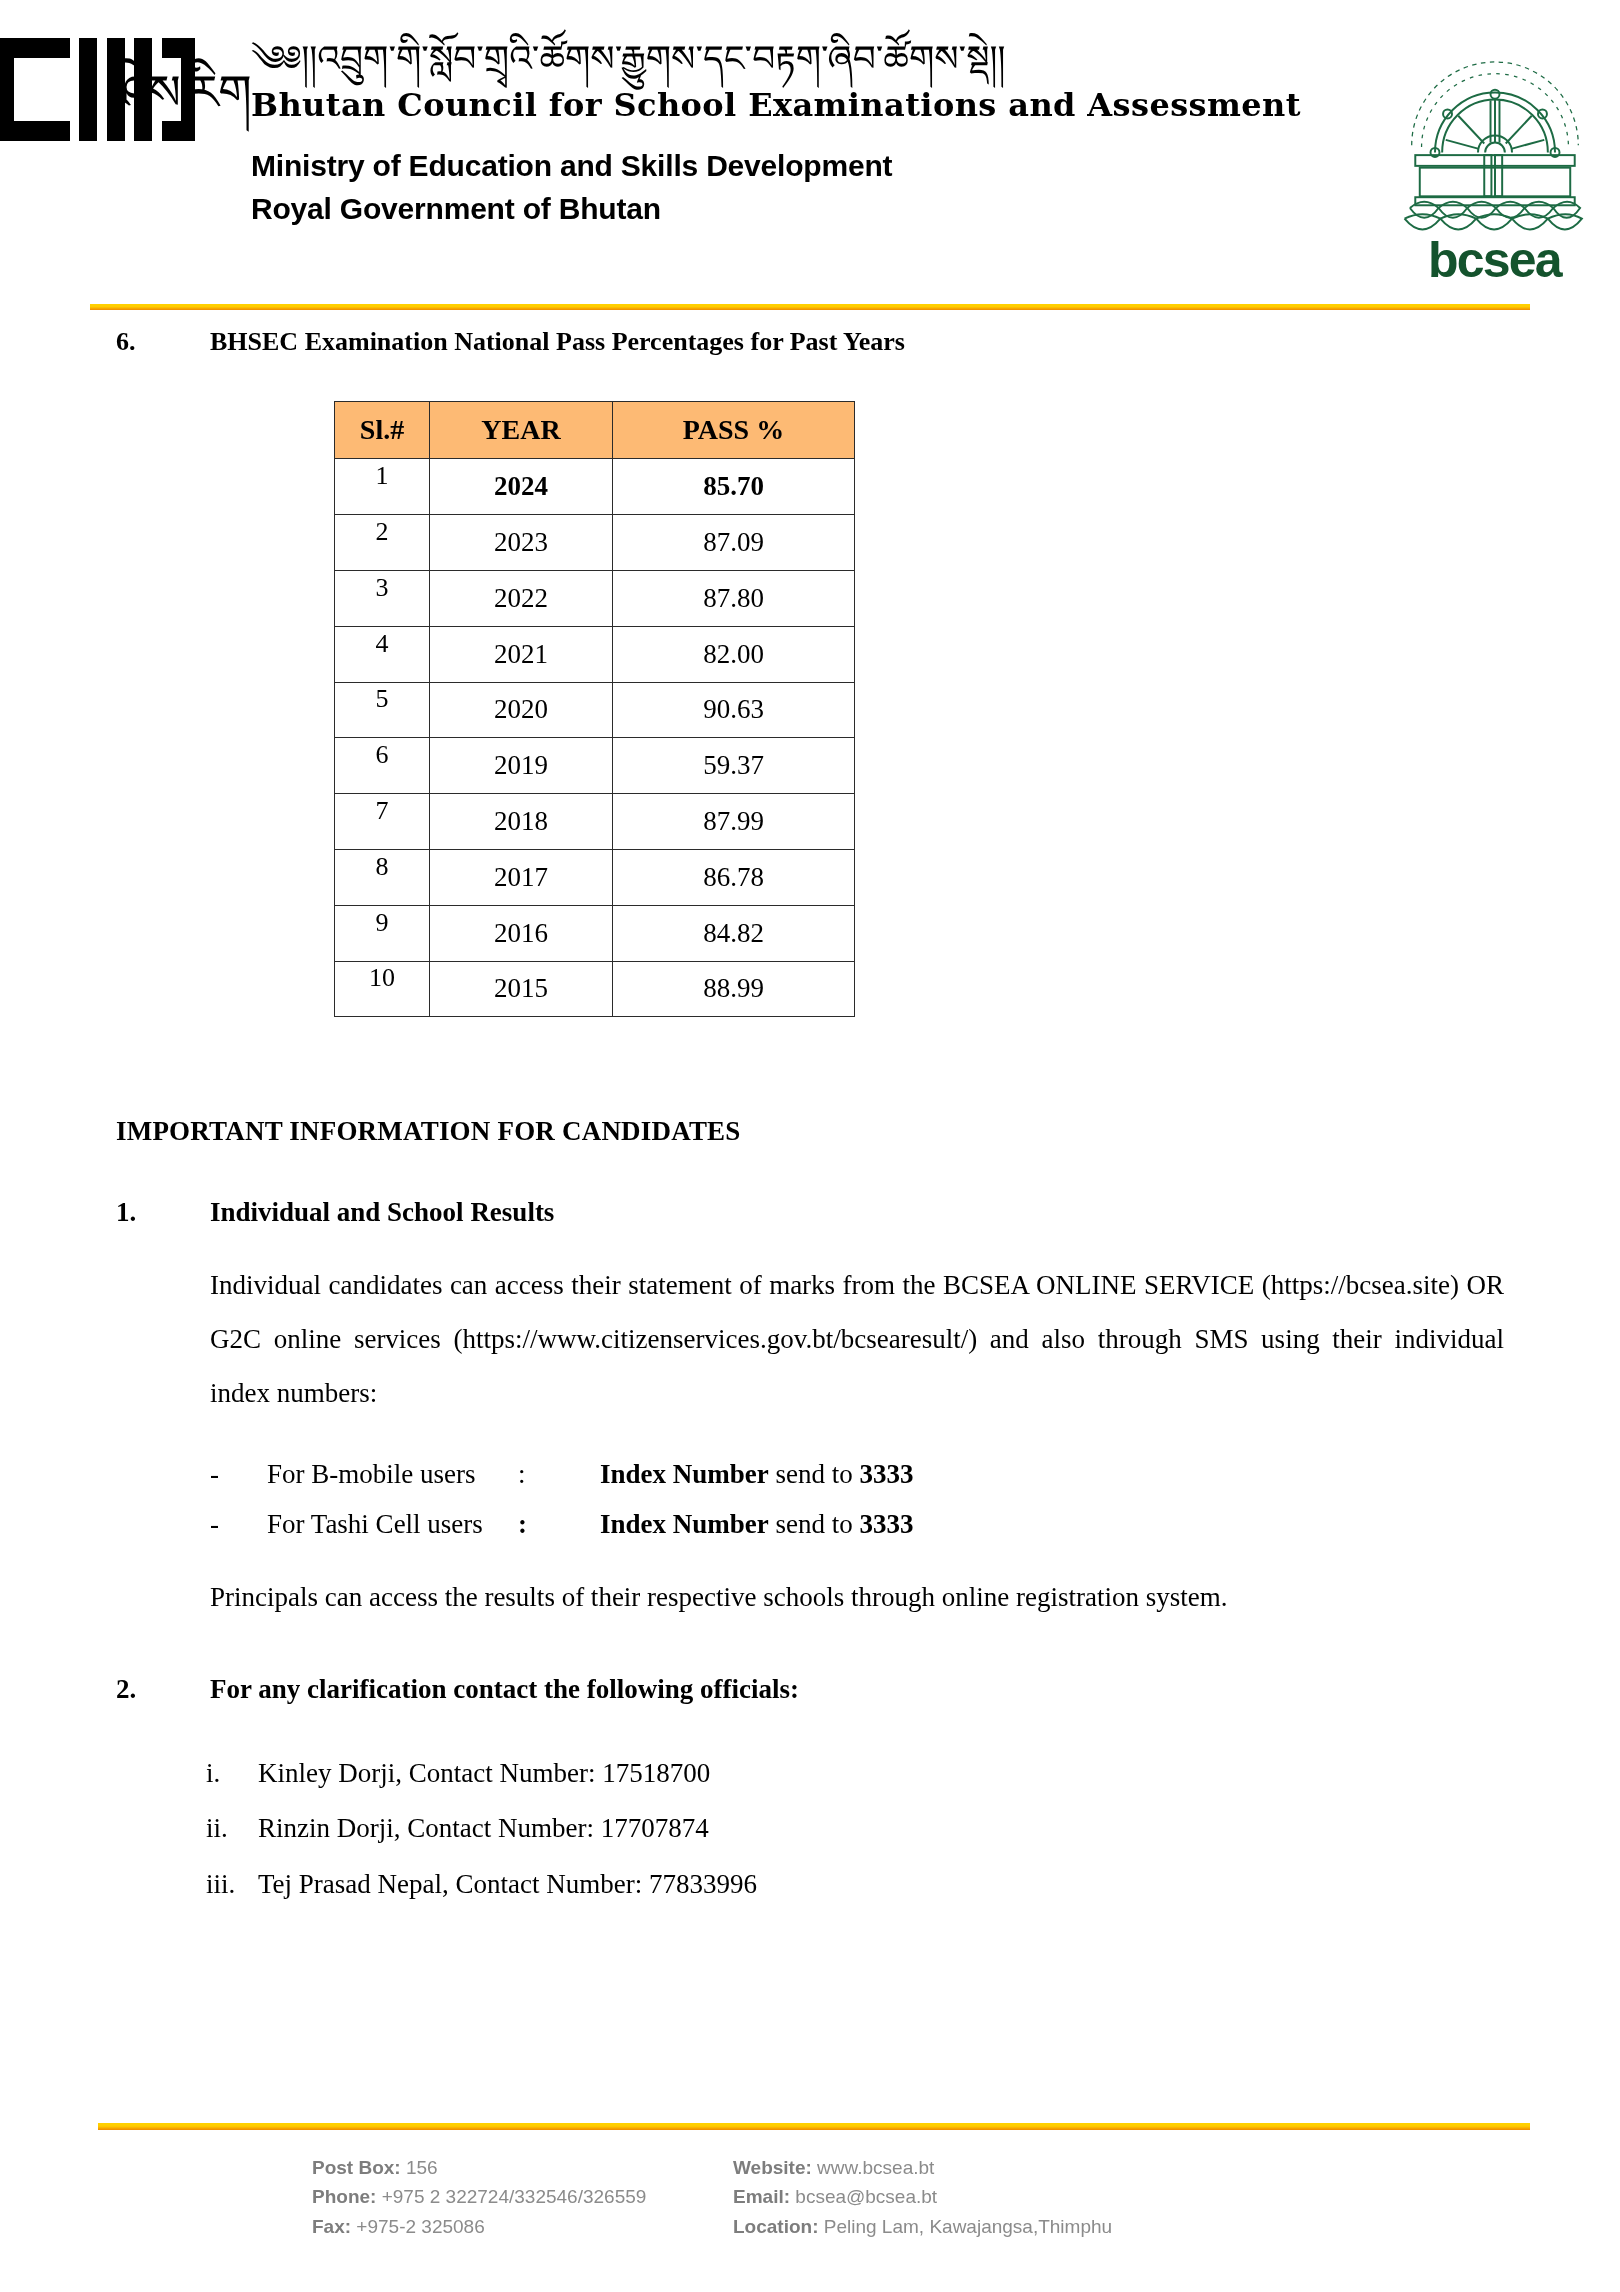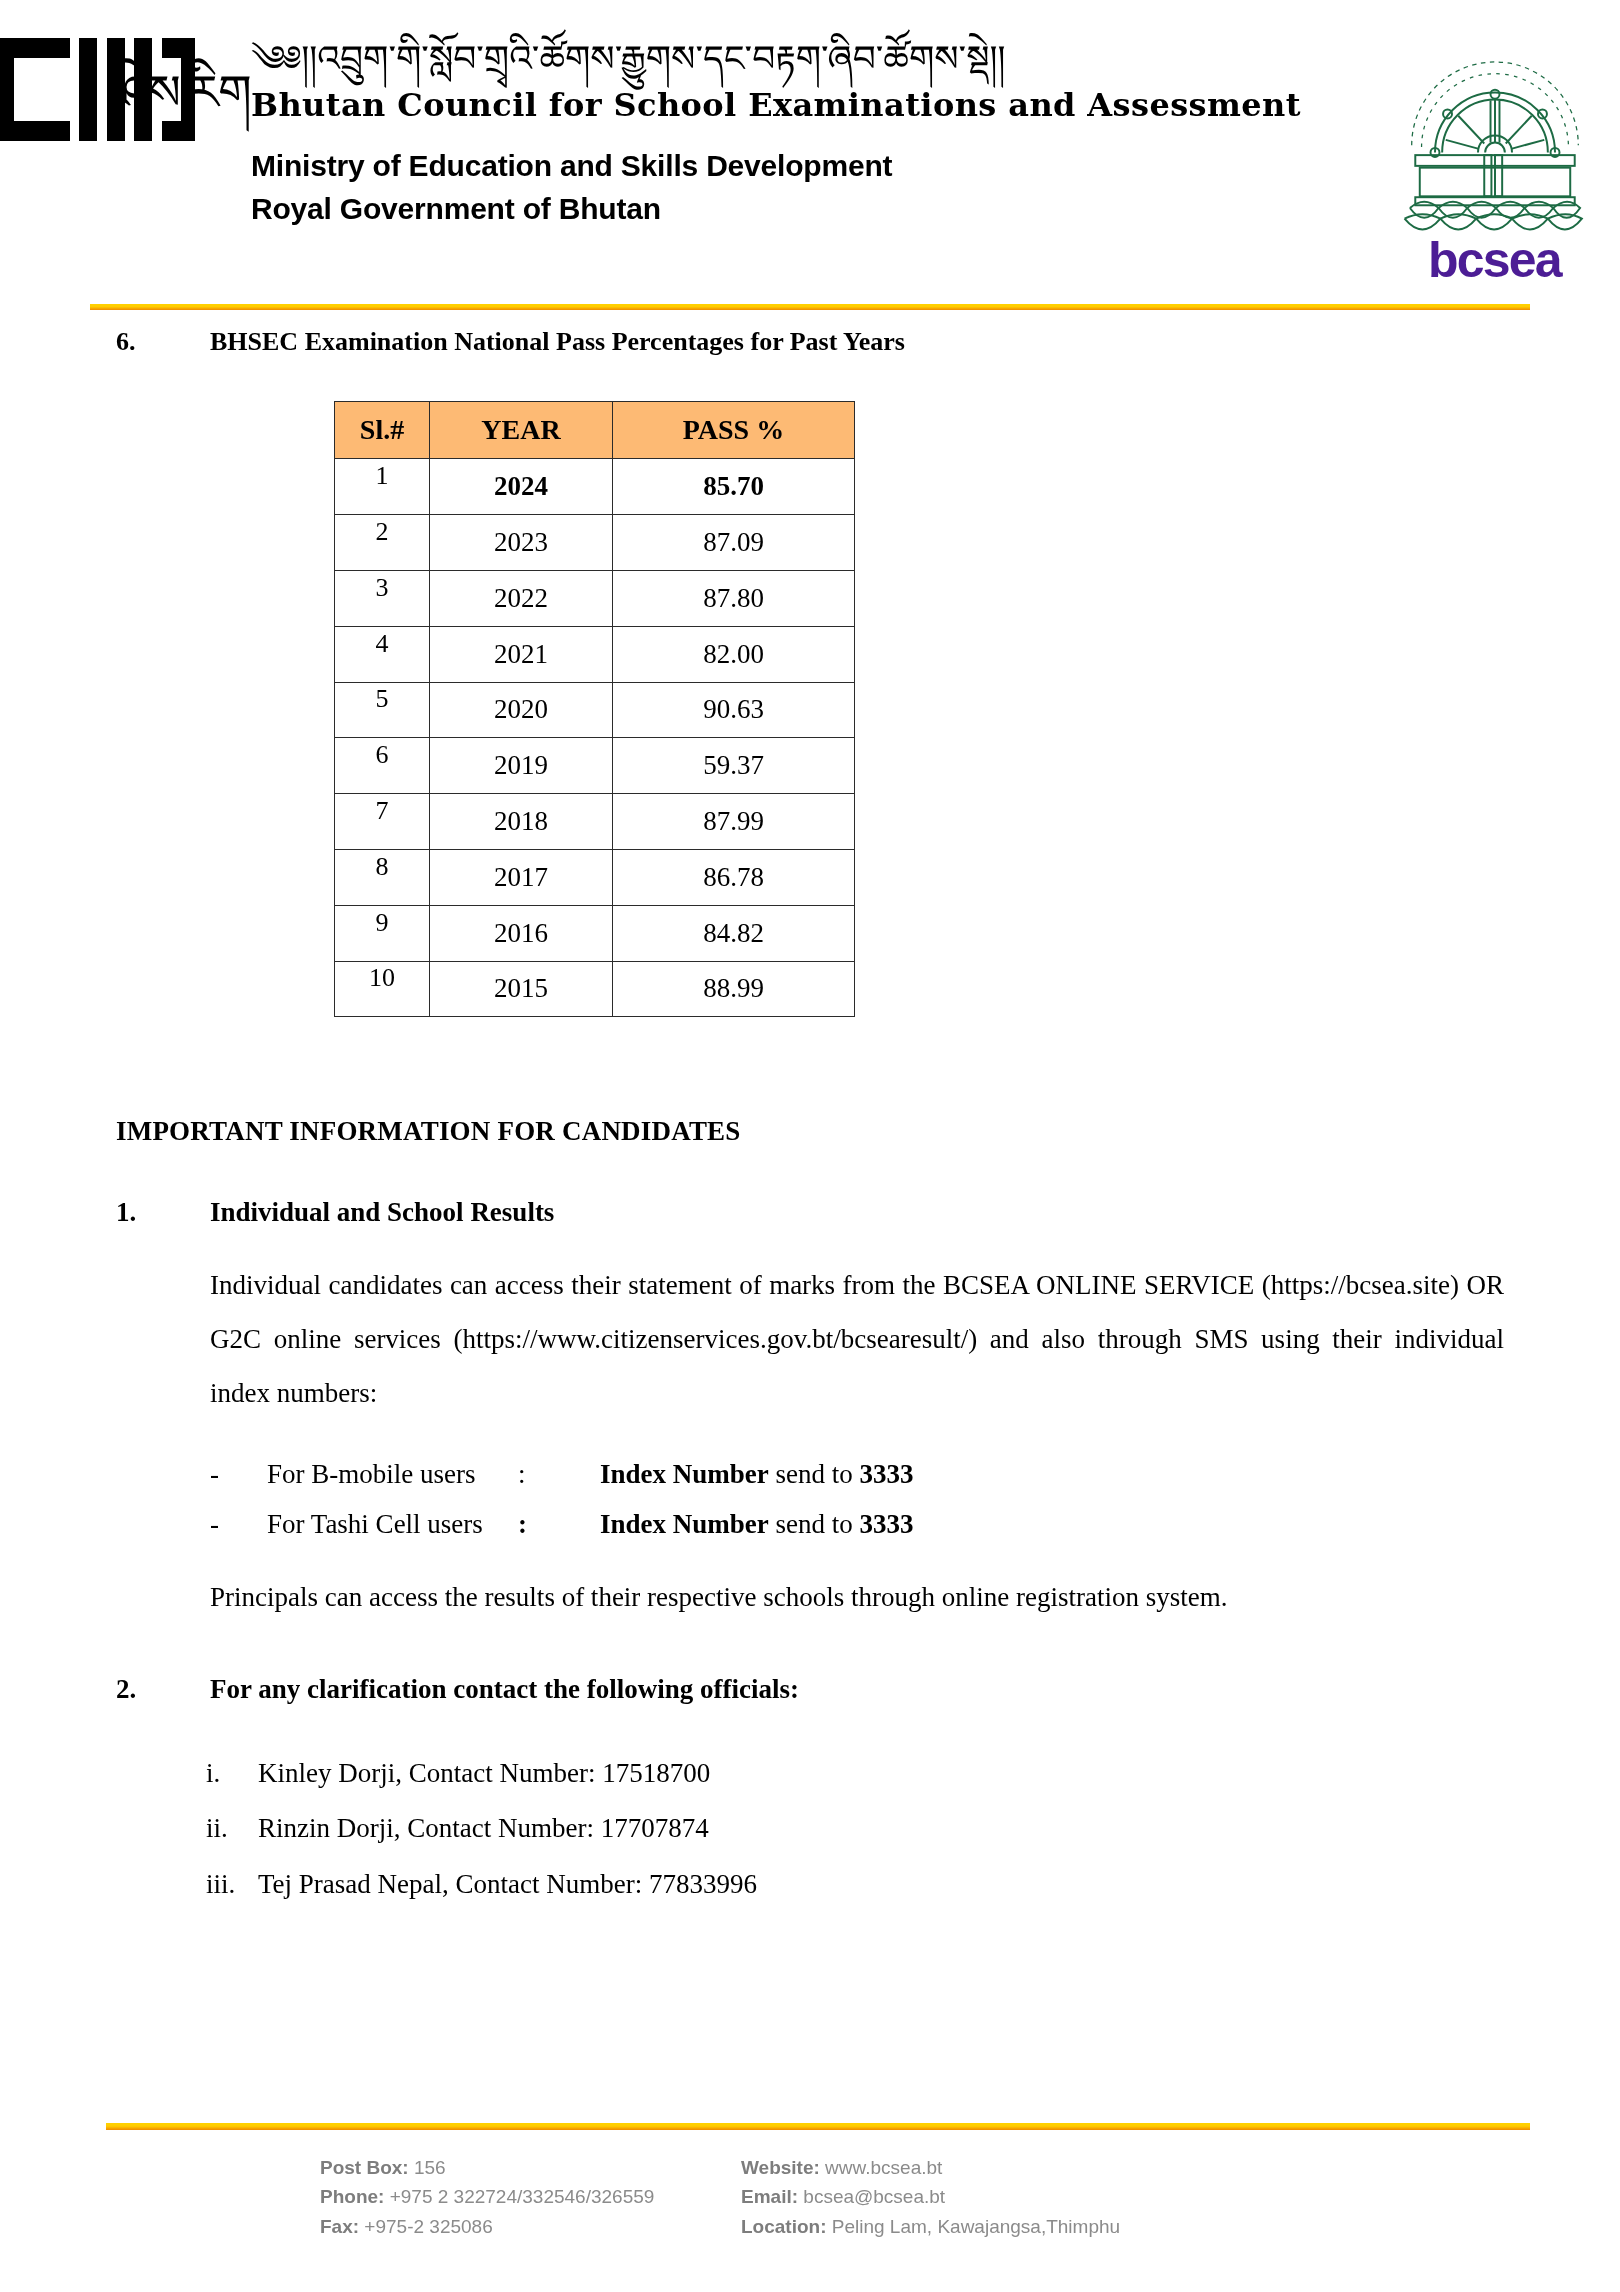--- a/index.html
+++ b/index.html
@@ -99,21 +99,21 @@
     padding-top: 27px;
     display: flex;
     flex-direction: column;
     align-items: center;
   }
   .bcsea-mark { width: 206px; height: 224px; display: block; }
   .bcsea-word {
     font-family: "Liberation Sans", sans-serif;
     font-weight: bold;
     font-size: 50px;
-    color: #4c1d95;
+    color: #14532d;
     letter-spacing: -1.8px;
     line-height: 1;
     margin-top: -16px;
   }
 
   
   .rule-top {
     height: 6.3px;
     margin: 0 90px 0 90px;
     background: linear-gradient(to bottom, #ffd200 0%, #ffcc00 45%, #f08a00 100%);
@@ -236,21 +236,21 @@
     align-items: baseline;
     font-size: 27px;
     line-height: 2.05;
   }
   .roman-row .rn { width: 52px; flex: 0 0 52px; }
   .roman-row .rt { flex: 1 1 auto; }
 
   
   .footer-zone {
     position: absolute;
-    left: 16px;
+    left: 8px;
     right: 0;
     bottom: 52px;
   }
   .footer-cols {
     display: flex;
     padding: 23px 0 0 304px;
     font-family: "Liberation Sans", sans-serif;
     font-size: 19px;
     color: #8b8b8b;
     line-height: 1.55;

